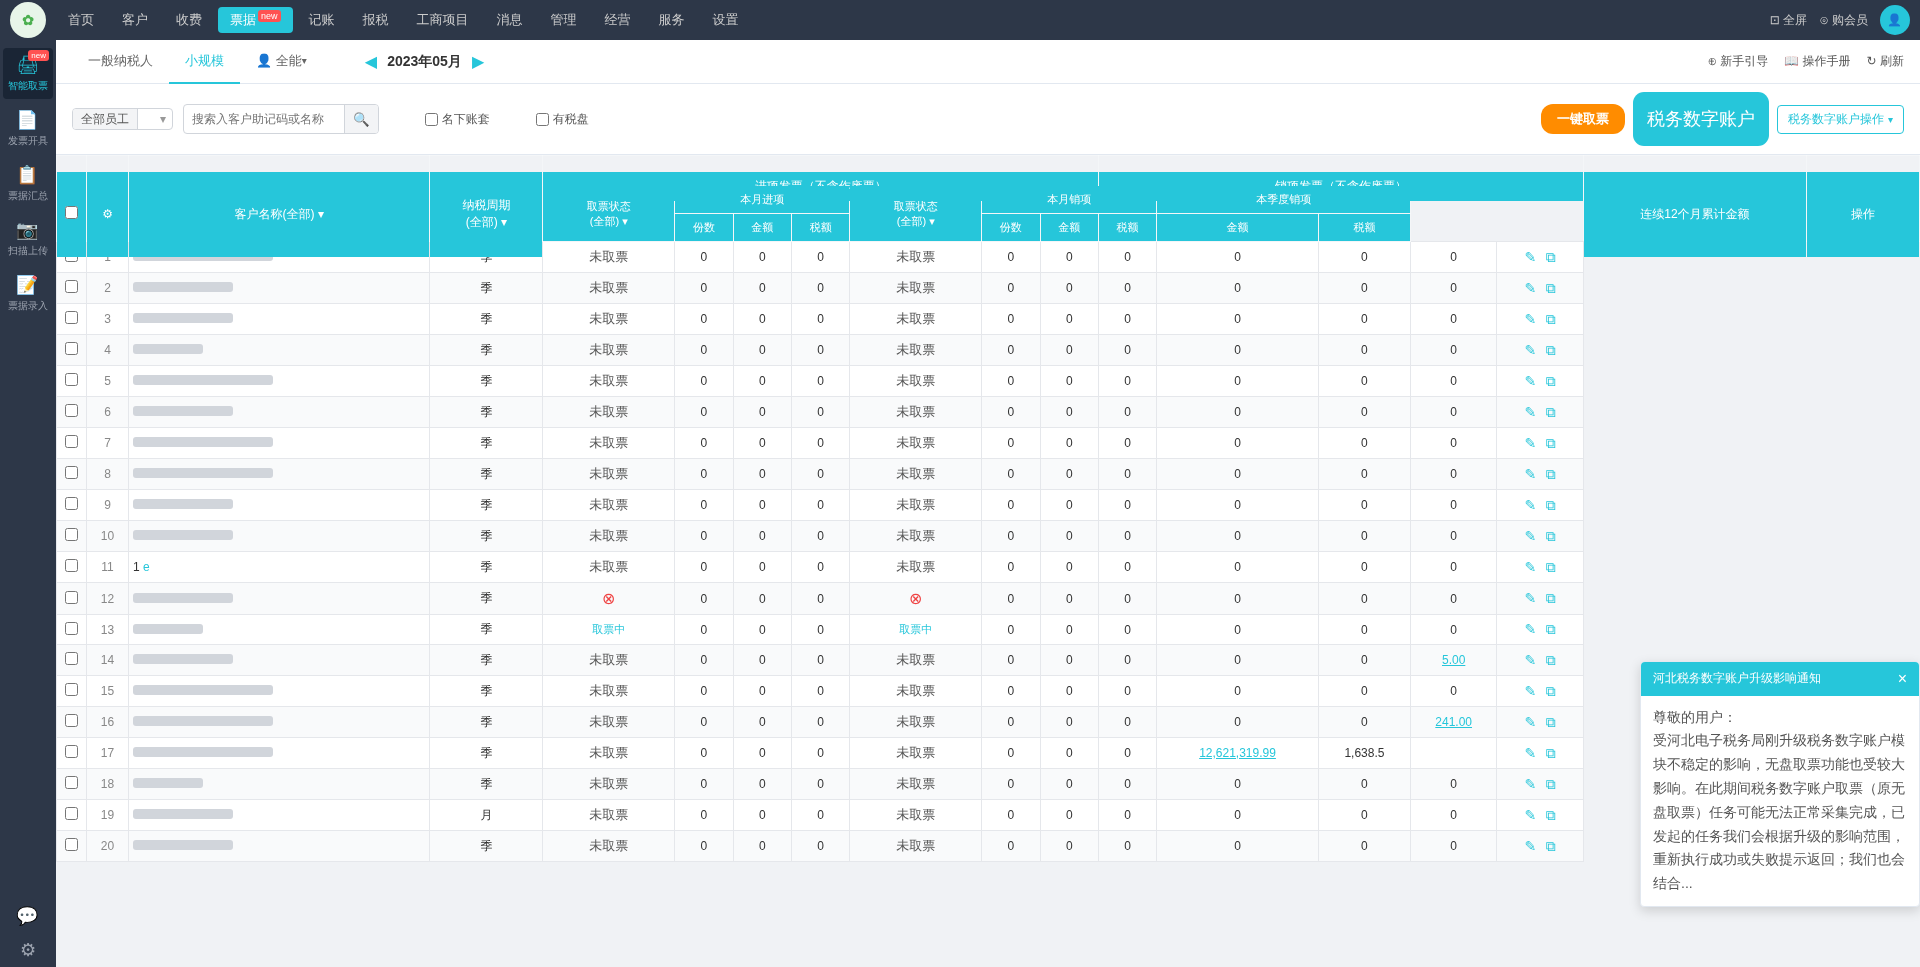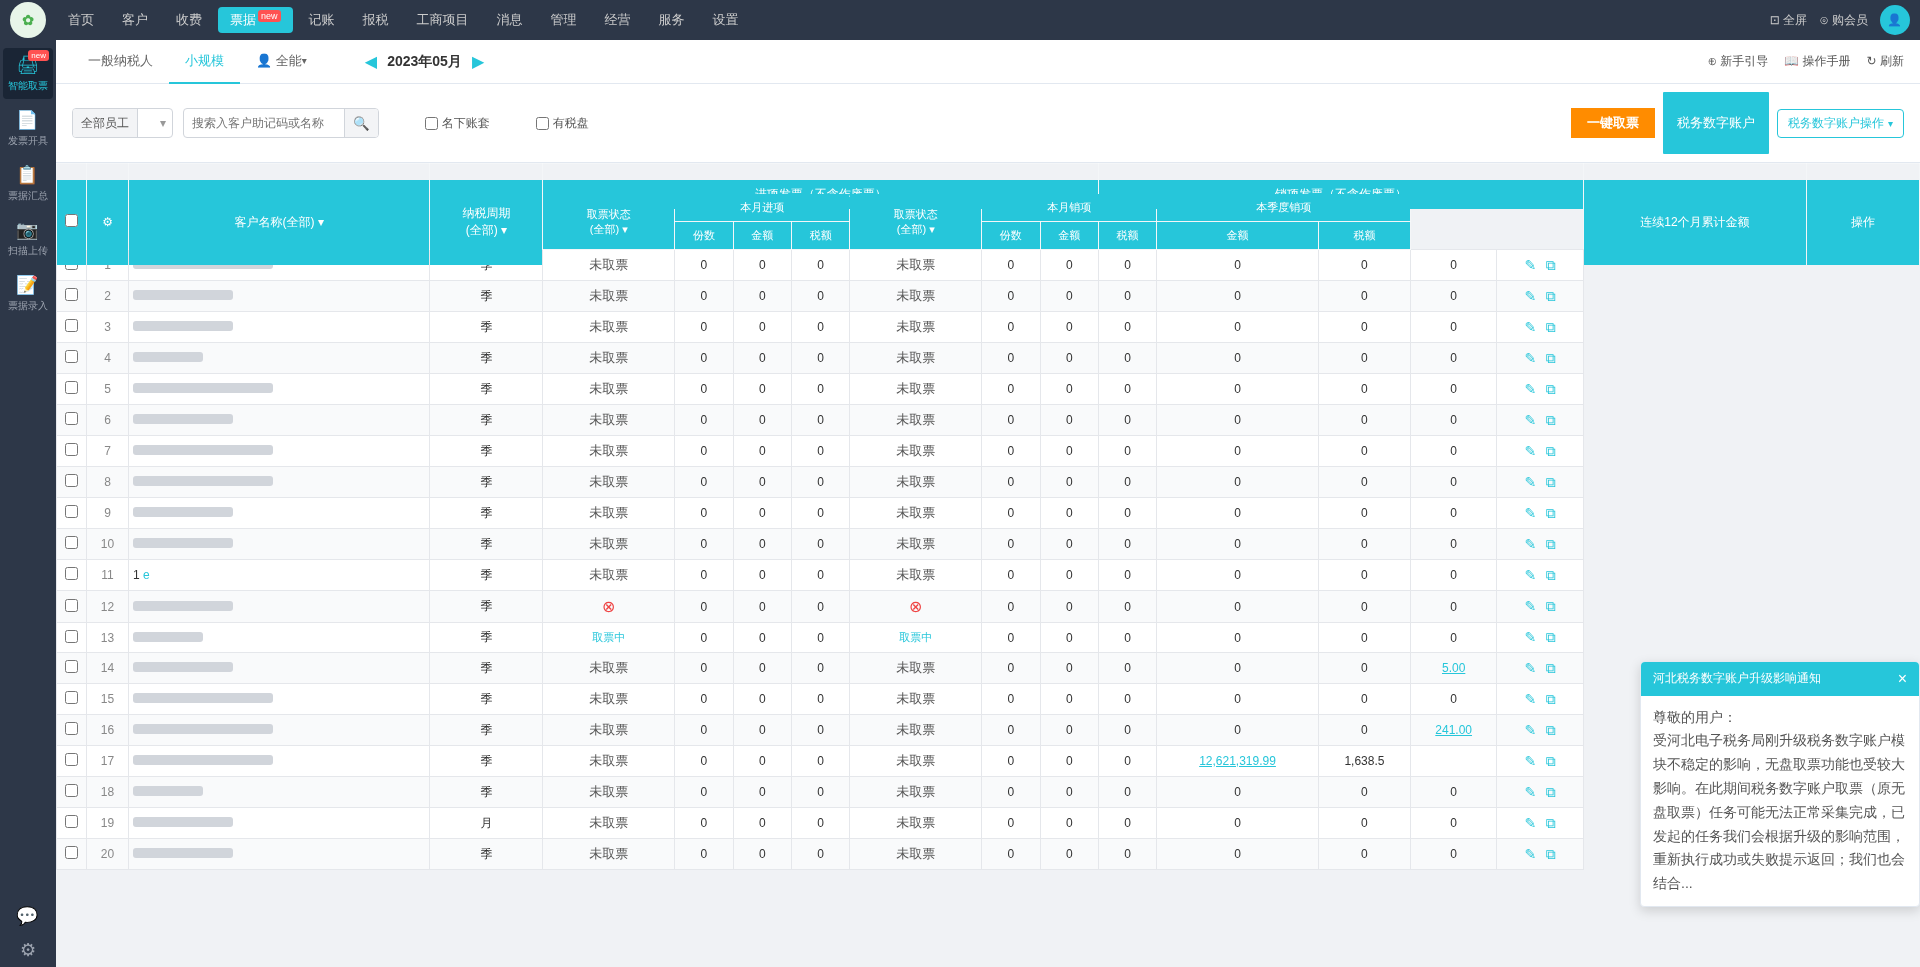--- a/index.html
+++ b/index.html
@@ -138,36 +138,36 @@
     
     .toolbar {
       background: #fff;
       padding: 8px 16px;
       display: flex;
       align-items: center;
       gap: 10px;
       border-bottom: 1px solid #e2e8f0;
     }
     .employee-select {
-      display: flex; align-items: center; border: 1px solid #d1d5db; border-radius: 4px; overflow: hidden; height: 30px;
+      display: flex; align-items: center; border: 1px solid #d1d5db; border-radius: 4px; overflow: hidden; height: 22px;
     }
     .employee-select-prefix {
       background: #f3f4f6; padding: 0 8px; height: 100%; display: flex; align-items: center; font-size: 12px; color: #555; border-right: 1px solid #d1d5db; white-space: nowrap;
     }
     .employee-select-value { padding: 0 8px; font-size: 12px; color: #333; }
     .employee-select-arrow { padding: 0 6px; color: #999; }
     .search-box {
       display: flex; align-items: center; border: 1px solid #d1d5db; border-radius: 4px; height: 30px; overflow: hidden;
     }
     .search-input { border: none; outline: none; padding: 0 8px; font-size: 12px; width: 160px; color: #333; }
     .search-btn { background: #f3f4f6; border: none; border-left: 1px solid #d1d5db; height: 100%; padding: 0 8px; cursor: pointer; }
     .checkbox-item { display: flex; align-items: center; gap: 4px; font-size: 12px; color: #555; cursor: pointer; white-space: nowrap; padding-left: 36px; }
     .checkbox-item input { cursor: pointer; }
-    .btn-orange { background: #ff8c00; color: #fff; border: none; border-radius: 0; padding: 6px 16px; cursor: pointer; font-size: 13px; font-weight: bold; white-space: nowrap; }
-    .btn-teal { background: #26c6da; color: #fff; border: none; border-radius: 1px; padding: 22px 14px; cursor: pointer; font-size: 13px; white-space: nowrap; }
+    .btn-orange { background: #ff8c00; color: #fff; border: none; border-radius: 12px; padding: 6px 16px; cursor: pointer; font-size: 13px; font-weight: bold; white-space: nowrap; }
+    .btn-teal { background: #26c6da; color: #fff; border: none; border-radius: 11px; padding: 15px 14px; cursor: pointer; font-size: 18px; white-space: nowrap; }
     .btn-outline-teal { background: #fff; color: #26c6da; border: 1px solid #26c6da; border-radius: 4px; padding: 5px 10px; cursor: pointer; font-size: 12px; display: flex; align-items: center; gap: 4px; white-space: nowrap; }
     .btn-outline-teal .arrow-down { font-size: 10px; }
     .toolbar-right { margin-left: auto; display: flex; gap: 8px; align-items: center; }
 
     
     .table-area { flex: 1; overflow: auto; padding: 0; }
     table { width: 100%; border-collapse: collapse; font-size: 12px; }
     
     
     thead tr th {

